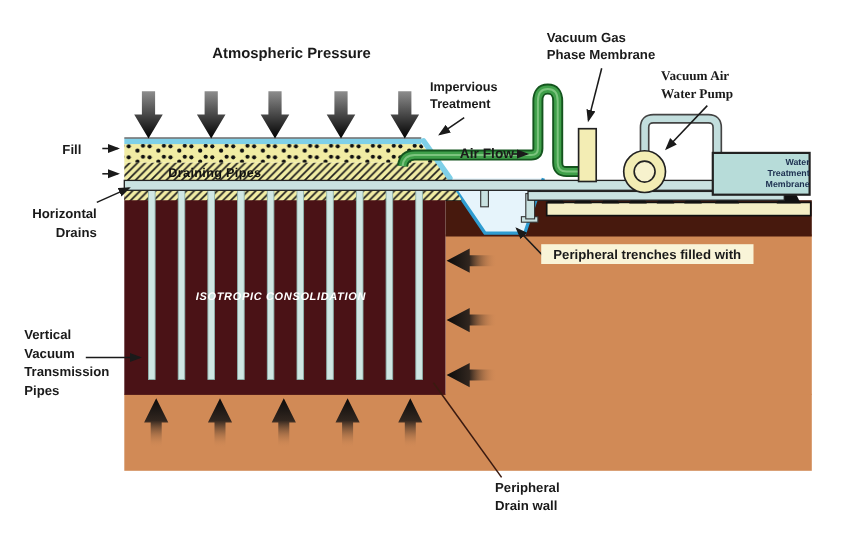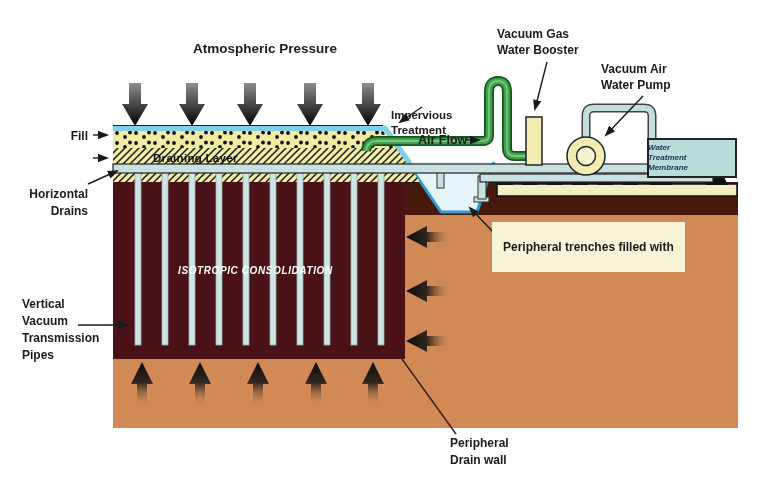--- a/index.html
+++ b/index.html
@@ -5,22 +5,22 @@
   html,body{margin:0;padding:0;background:#fff;}
   .scene{position:relative;width:768px;height:489px;background:#ffffff;overflow:hidden;
          font-family:"Liberation Sans",sans-serif;}
   .scene svg{position:absolute;left:0;top:0;}
   .lbl{position:absolute;font-weight:bold;color:#1a1a1a;line-height:17px;font-size:12px;white-space:nowrap;}
   .lbl div{white-space:nowrap;}
   .ra{text-align:right;}
   .title{font-size:13.5px;}
   .inner-drain{font-size:11.5px;color:#111;letter-spacing:.3px;}
   .iso{font-size:10px;font-style:italic;color:#ffffff;letter-spacing:.6px;}
-  .note{background:#f9f4d8;padding:16px 11px;line-height:18px;font-size:12px;color:#1a1a1a;}
-  .station-text{font-size:8px;line-height:10px;text-align:left;color:#1d3050;width:88px;font-style:italic;}
+  .note{background:#f9f4d8;padding:0 11px;line-height:18px;font-size:12px;color:#1a1a1a;}
+  .station-text{font-size:8px;line-height:10px;text-align:right;color:#1d3050;width:88px;}
   .small-lbl{font-size:11.5px;line-height:15px;}
 </style>
 </head>
 <body>
 
 <div class="scene">
 
 <svg width="768" height="489" viewBox="0 0 768 489">
   <defs>
     <pattern id="dots" width="19" height="10" patternUnits="userSpaceOnUse">
@@ -166,46 +166,46 @@
     <line x1="547" y1="62" x2="535" y2="109" marker-end="url(#ah)"></line>
     <line x1="643" y1="96" x2="606" y2="135" marker-end="url(#ah)"></line>
     <line x1="497" y1="236" x2="470" y2="208" marker-end="url(#ah)"></line>
     <line x1="78" y1="325" x2="127" y2="325" marker-end="url(#ah)"></line>
     <line x1="456" y1="434" x2="394" y2="348" stroke="#3a1a10"></line>
   </g>
 </svg>
 
 <div class="lbl title" style="left:193px;top:40px;">Atmospheric Pressure</div>
 
-<div class="lbl small-lbl" style="left:391px;top:73px;margin-top:35px;">
+<div class="lbl small-lbl" style="left:391px;top:73px;">
   <div>Impervious</div>
   <div>Treatment</div>
 </div>
 
 <div class="lbl" style="left:497px;top:26px;line-height:16px;">
   <div>Vacuum Gas</div>
-  <div>Water Booster</div>
-</div>
-
-<div class="lbl" style="left:601px;top:61px;line-height:16px;">
+  <div>Phase Membrane</div>
+</div>
+
+<div class="lbl" style="left:601px;top:61px;line-height:16px;font-family:Liberation Serif, serif;">
   <div>Vacuum Air</div>
   <div>Water Pump</div>
 </div>
 
 <div class="lbl" style="left:418px;top:132px;font-size:12.5px;">Air Flow</div>
 
-<div class="lbl ra" style="left:30px;top:128px;width:58px;">Fill</div>
+<div class="lbl ra" style="left:16px;top:128px;width:58px;">Fill</div>
 
 
 <div class="lbl ra" style="left:10px;top:186px;width:78px;">
   <div>Horizontal</div>
   <div>Drains</div>
 </div>
 
-<div class="lbl inner-drain" style="left:153px;top:150px;">Draining Layer</div>
+<div class="lbl inner-drain" style="left:153px;top:150px;">Draining Pipes</div>
 
 <div class="lbl iso" style="left:178px;top:262px;">ISOTROPIC CONSOLIDATION</div>
 
 <div class="lbl" style="left:22px;top:296px;">
   <div>Vertical</div>
   <div>Vacuum</div>
   <div>Transmission</div>
   <div>Pipes</div>
 </div>
 

